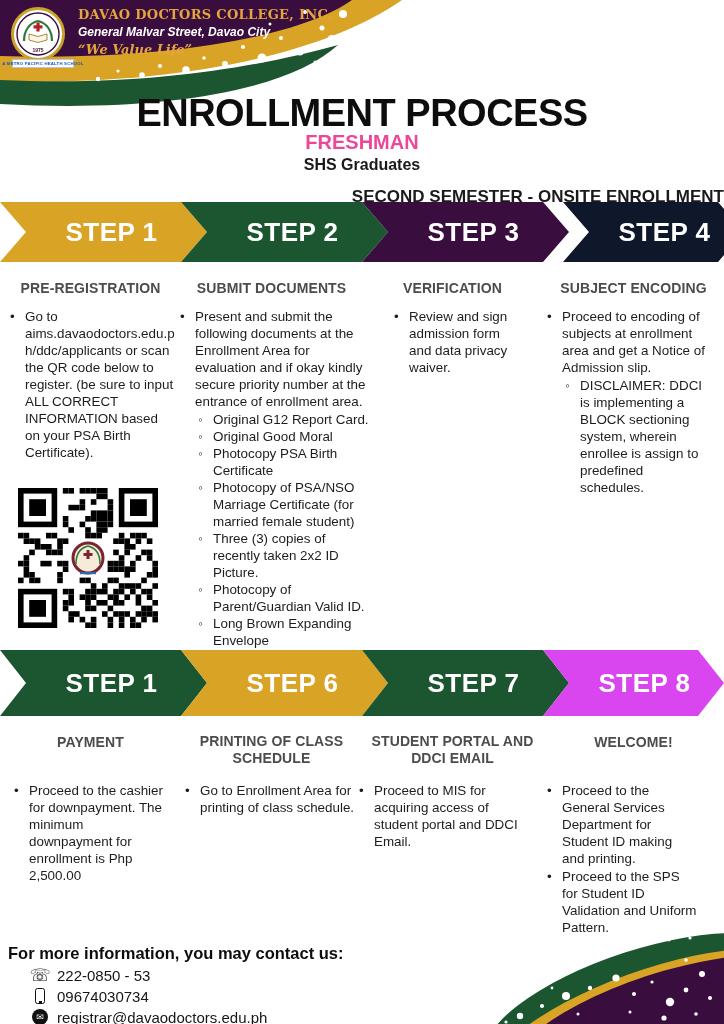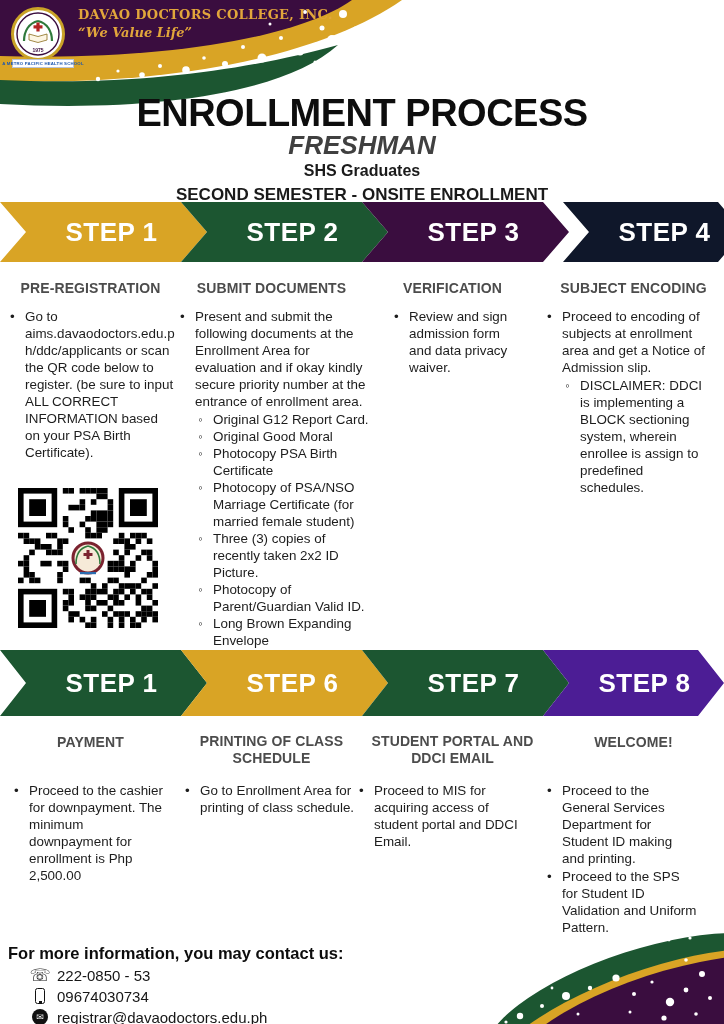--- a/index.html
+++ b/index.html
@@ -14,23 +14,23 @@
   .college-addr { font-size:12px; font-style:italic; font-weight:bold; color:#ffffff; margin-top:3px; }
   .college-tag  { font-size:13px; font-style:italic; font-weight:bold; color:#E2A63B; margin-top:3px; font-family:"DejaVu Serif", serif; }
   .seal { position:absolute; top:7px; left:11px; z-index:6; }
   .seal-strip { position:absolute; top:59px; left:12px; width:62px; height:9px; background:#fff; border:0.5px solid #bcc4d6;
     z-index:6; display:flex; align-items:center; justify-content:center; }
   .seal-strip span { font-size:4.3px; color:#1A56B0; font-weight:bold; letter-spacing:0.2px; white-space:nowrap; }
 
   
   .title-block { position:absolute; top:94px; left:0; width:724px; text-align:center; z-index:4; }
   .t-main { font-size:38px; font-weight:bold; color:#0d0d0d; letter-spacing:-0.5px; line-height:1.0; }
-  .t-sub  { font-size:26px; font-weight:bold; color:#404040; line-height:1.05;font-style:italic; }
+  .t-sub  { font-size:20px; font-weight:bold; color:#ec4899; line-height:1.05; }
   .t-l3   { font-size:16px; font-weight:bold; color:#1a1a1a; margin-top:3px; }
-  .t-l4   { font-size:17px; font-weight:bold; color:#1a1a1a; margin-top:5px; }
+  .t-l4   { font-size:17px; font-weight:bold; color:#1a1a1a; margin-top:13px;text-align:right; }
 
   
   .arrow-row { position:absolute; left:0; width:724px; }
   #row1-arrows { top:202px; height:60px; }
   #row2-arrows { top:650px; height:66px; }
   .arrow { position:absolute; top:0; height:100%; width:207px;
     display:flex; align-items:center; justify-content:center; padding-left:16px;
     clip-path:polygon(0 0, 181px 0, 207px 50%, 181px 100%, 0 100%, 26px 50%); }
   .arrow.last { width:181px; clip-path:polygon(0 0, 155px 0, 181px 50%, 155px 100%, 0 100%, 26px 50%); padding-left:22px; }
   .arrow .lbl { color:#fff; font-size:26px; font-weight:bold; letter-spacing:0.5px; }
@@ -114,20 +114,21 @@
     <rect x="22.5" y="18.3" width="9" height="3.2" fill="#B22222"></rect>
     <path d="M18,27 L27,29.5 L36,27 L36,33 L27,35.5 L18,33 Z" fill="#fdf6e3" stroke="#8a6d1d" stroke-width="0.8"></path>
     <text x="27" y="44.5" font-size="5" font-weight="bold" fill="#3A0D3F" text-anchor="middle">1975</text>
   </svg>
   <div class="seal-strip">
     <span>A METRO PACIFIC HEALTH SCHOOL</span>
   </div>
 
   <div class="hdr-text">
     <div class="college-name">DAVAO DOCTORS COLLEGE, INC.</div>
+    <div class="college-addr">General Malvar Street, Davao City</div>
     <div class="college-tag">“We Value Life”</div>
   </div>
 
   <div class="title-block">
     <div class="t-main">ENROLLMENT PROCESS</div>
     <div class="t-sub">FRESHMAN</div>
     <div class="t-l3">SHS Graduates</div>
     <div class="t-l4">SECOND SEMESTER - ONSITE ENROLLMENT</div>
   </div>
 
@@ -370,21 +371,21 @@
   <div class="arrow-row" id="row2-arrows">
     <div class="arrow" style="left: 0px; background: rgb(28, 86, 49);">
         <span class="lbl">STEP 1</span>
       </div>
     <div class="arrow" style="left: 181px; background: rgb(217, 164, 37);">
         <span class="lbl">STEP 6</span>
       </div>
     <div class="arrow" style="left: 362px; background: rgb(28, 86, 49);">
         <span class="lbl">STEP 7</span>
       </div>
-    <div class="arrow last" style="left: 543px; background: #4c1d95;">
+    <div class="arrow last" style="left: 543px; background: #d946ef;">
         <span class="lbl">STEP 8</span>
       </div>
   </div>
 
   <div class="head-row" id="row2-heads">
     <div class="sh"><span>PAYMENT</span></div>
     <div class="sh"><span>PRINTING OF CLASS SCHEDULE</span></div>
     <div class="sh"><span>STUDENT PORTAL AND DDCI EMAIL</span></div>
     <div class="sh"><span>WELCOME!</span></div>
   </div>

